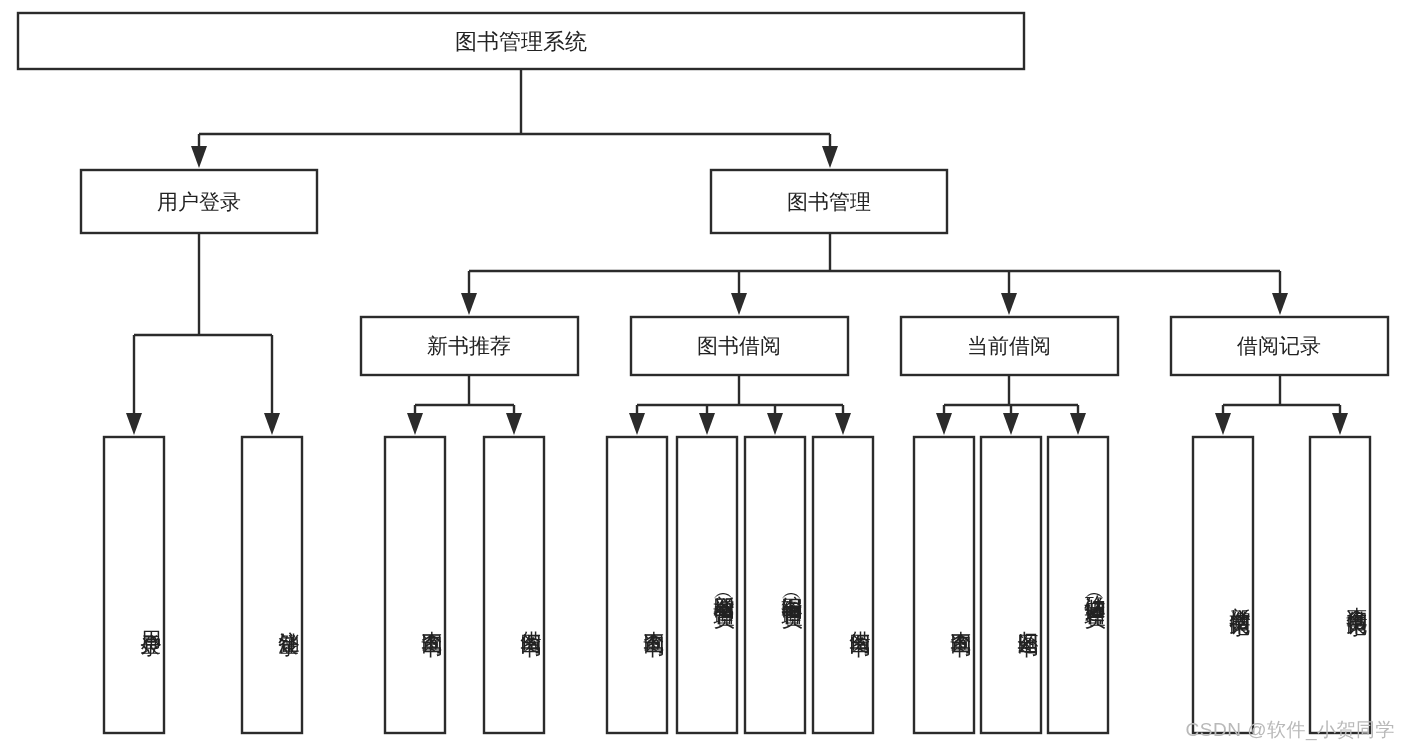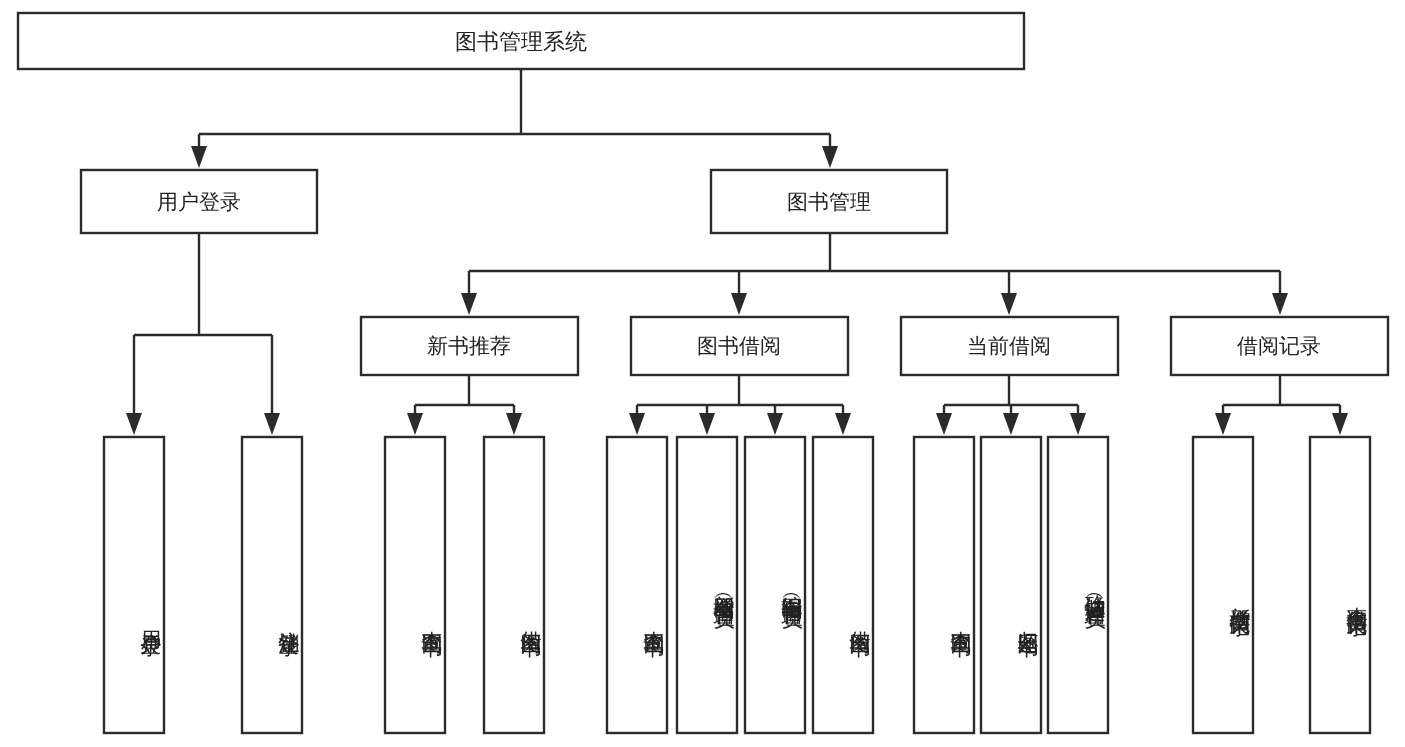--- a/index.html
+++ b/index.html
@@ -226,14 +226,15 @@
   <div class="leaf-label" style="left:747px; top:443px; width:56px; height:288px;">编辑图书（管理员）</div>
   <div class="leaf-label" style="left:815px; top:505px; width:56px; height:226px;">借阅图书</div>
 
   <div class="leaf-label" style="left:916px; top:505px; width:56px; height:226px;">查询图书</div>
   <div class="leaf-label" style="left:983px; top:505px; width:56px; height:226px;">归还图书</div>
   <div class="leaf-label" style="left:1050px; top:443px; width:56px; height:288px;">确认归还（管理员）</div>
 
   <div class="leaf-label" style="left:1195px; top:462px; width:56px; height:268px;">新增借阅记录</div>
   <div class="leaf-label" style="left:1312px; top:462px; width:56px; height:268px;">查询借阅记录</div>
 
+  <div class="watermark">CSDN @软件_小贺同学</div>
 
 </div>
 
 </body></html>

